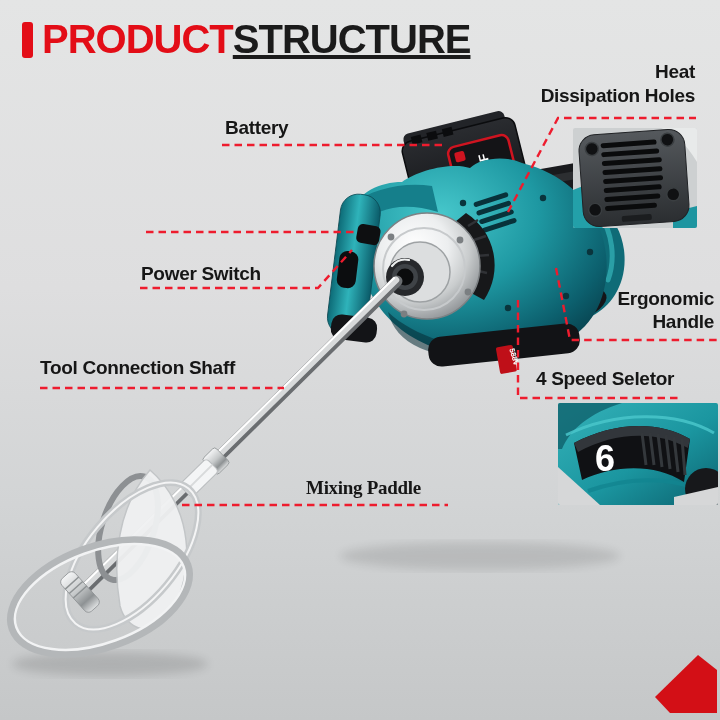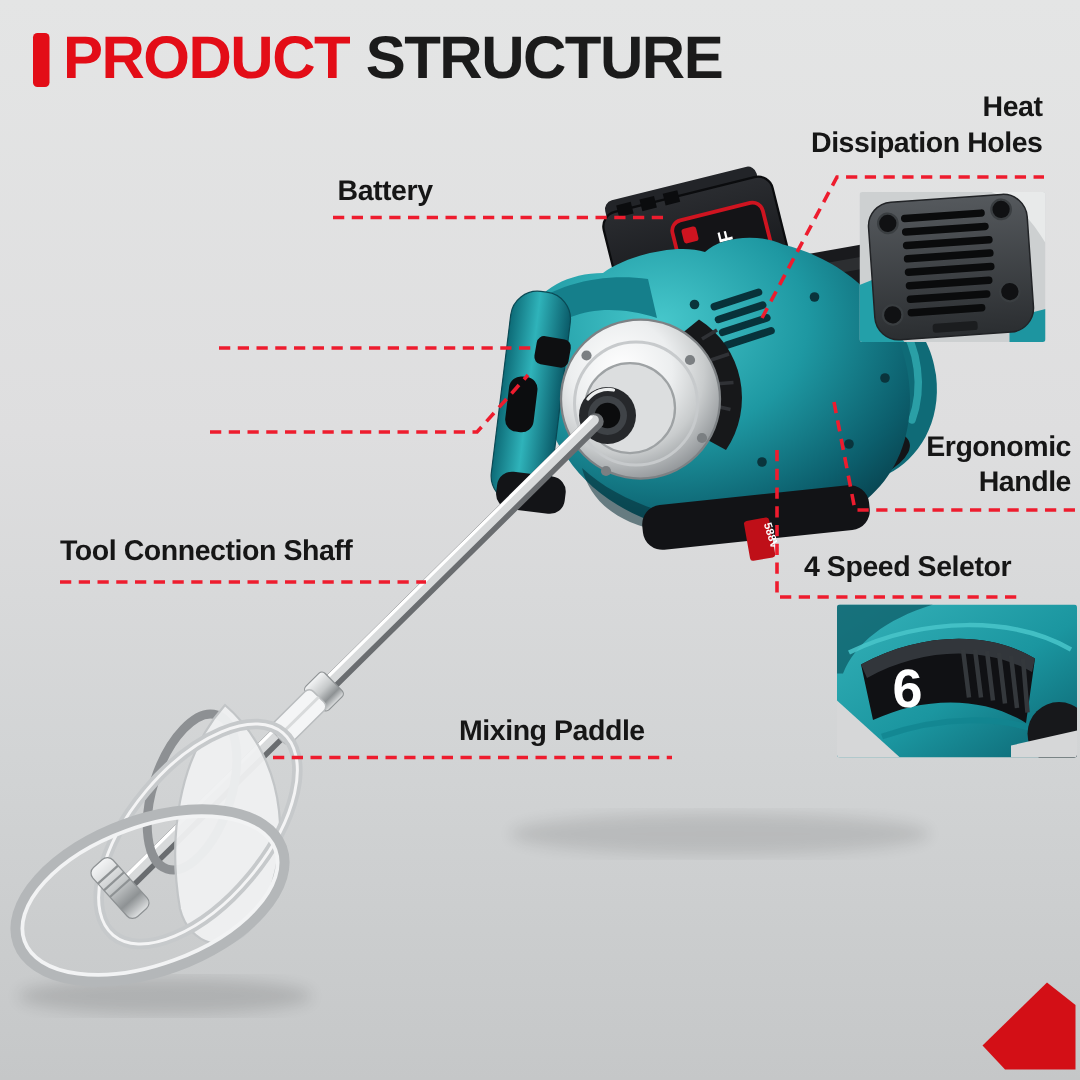--- a/index.html
+++ b/index.html
@@ -6,28 +6,28 @@
   #stage{
     position:relative;width:720px;height:720px;overflow:hidden;
     background:linear-gradient(180deg,#e4e5e5 0%,#dededf 40%,#d2d4d5 70%,#c5c7c8 100%);
     font-family:"Liberation Sans",sans-serif;
   }
   #product-svg{position:absolute;left:0;top:0;}
   .titlebar{position:absolute;left:22px;top:18px;display:flex;align-items:flex-start;}
   .title-accentbar{width:11px;height:36px;border-radius:3px;margin-right:9px;margin-top:4px;}
   .title-text{font-size:40px;line-height:42px;font-weight:bold;letter-spacing:-1px;white-space:nowrap;}
   .title-text .accent{color:#e30d17;}
-  .title-text .rest{color:#1b1b1b;margin-left:11px;}
+  .title-text .rest{color:#1b1b1b;text-decoration:underline;}
   .lbl{position:absolute;font-weight:bold;font-size:19px;color:#161616;white-space:nowrap;letter-spacing:-0.3px;}
   .lbl.right{text-align:right;line-height:24px;}
   #lbl-battery{left:225px;top:117px;}
   #lbl-switch-lock{left:141px;top:207px;}
   #lbl-power{left:141px;top:263px;}
   #lbl-shaft{left:40px;top:357px;}
-  #lbl-paddle{left:306px;top:477px;}
+  #lbl-paddle{left:306px;top:477px;font-family:Liberation Serif, serif;}
   #lbl-heat{right:25px;top:60px;}
   #lbl-ergo{right:6px;top:287px;line-height:23px;}
   #lbl-speed{left:536px;top:368px;}
 </style>
 </head>
 <body>
 
 <div id="stage">
 
   <svg id="product-svg" width="720" height="720" viewBox="0 0 720 720">
@@ -270,20 +270,21 @@
   </svg>
 
   <div class="titlebar">
     <div class="title-accentbar" style="background:#e30d17;"></div>
     <div class="title-text">
       <span class="accent">PRODUCT</span><span class="rest">STRUCTURE</span>
     </div>
   </div>
 
   <div class="lbl" id="lbl-battery">Battery</div>
+  <div class="lbl" id="lbl-power">Power Switch</div>
   <div class="lbl" id="lbl-shaft">Tool Connection Shaff</div>
   <div class="lbl" id="lbl-paddle">Mixing Paddle</div>
   <div class="lbl right" id="lbl-heat">
     <div>Heat</div>
     <div>Dissipation Holes</div>
   </div>
   <div class="lbl right" id="lbl-ergo">
     <div>Ergonomic</div>
     <div>Handle</div>
   </div>

